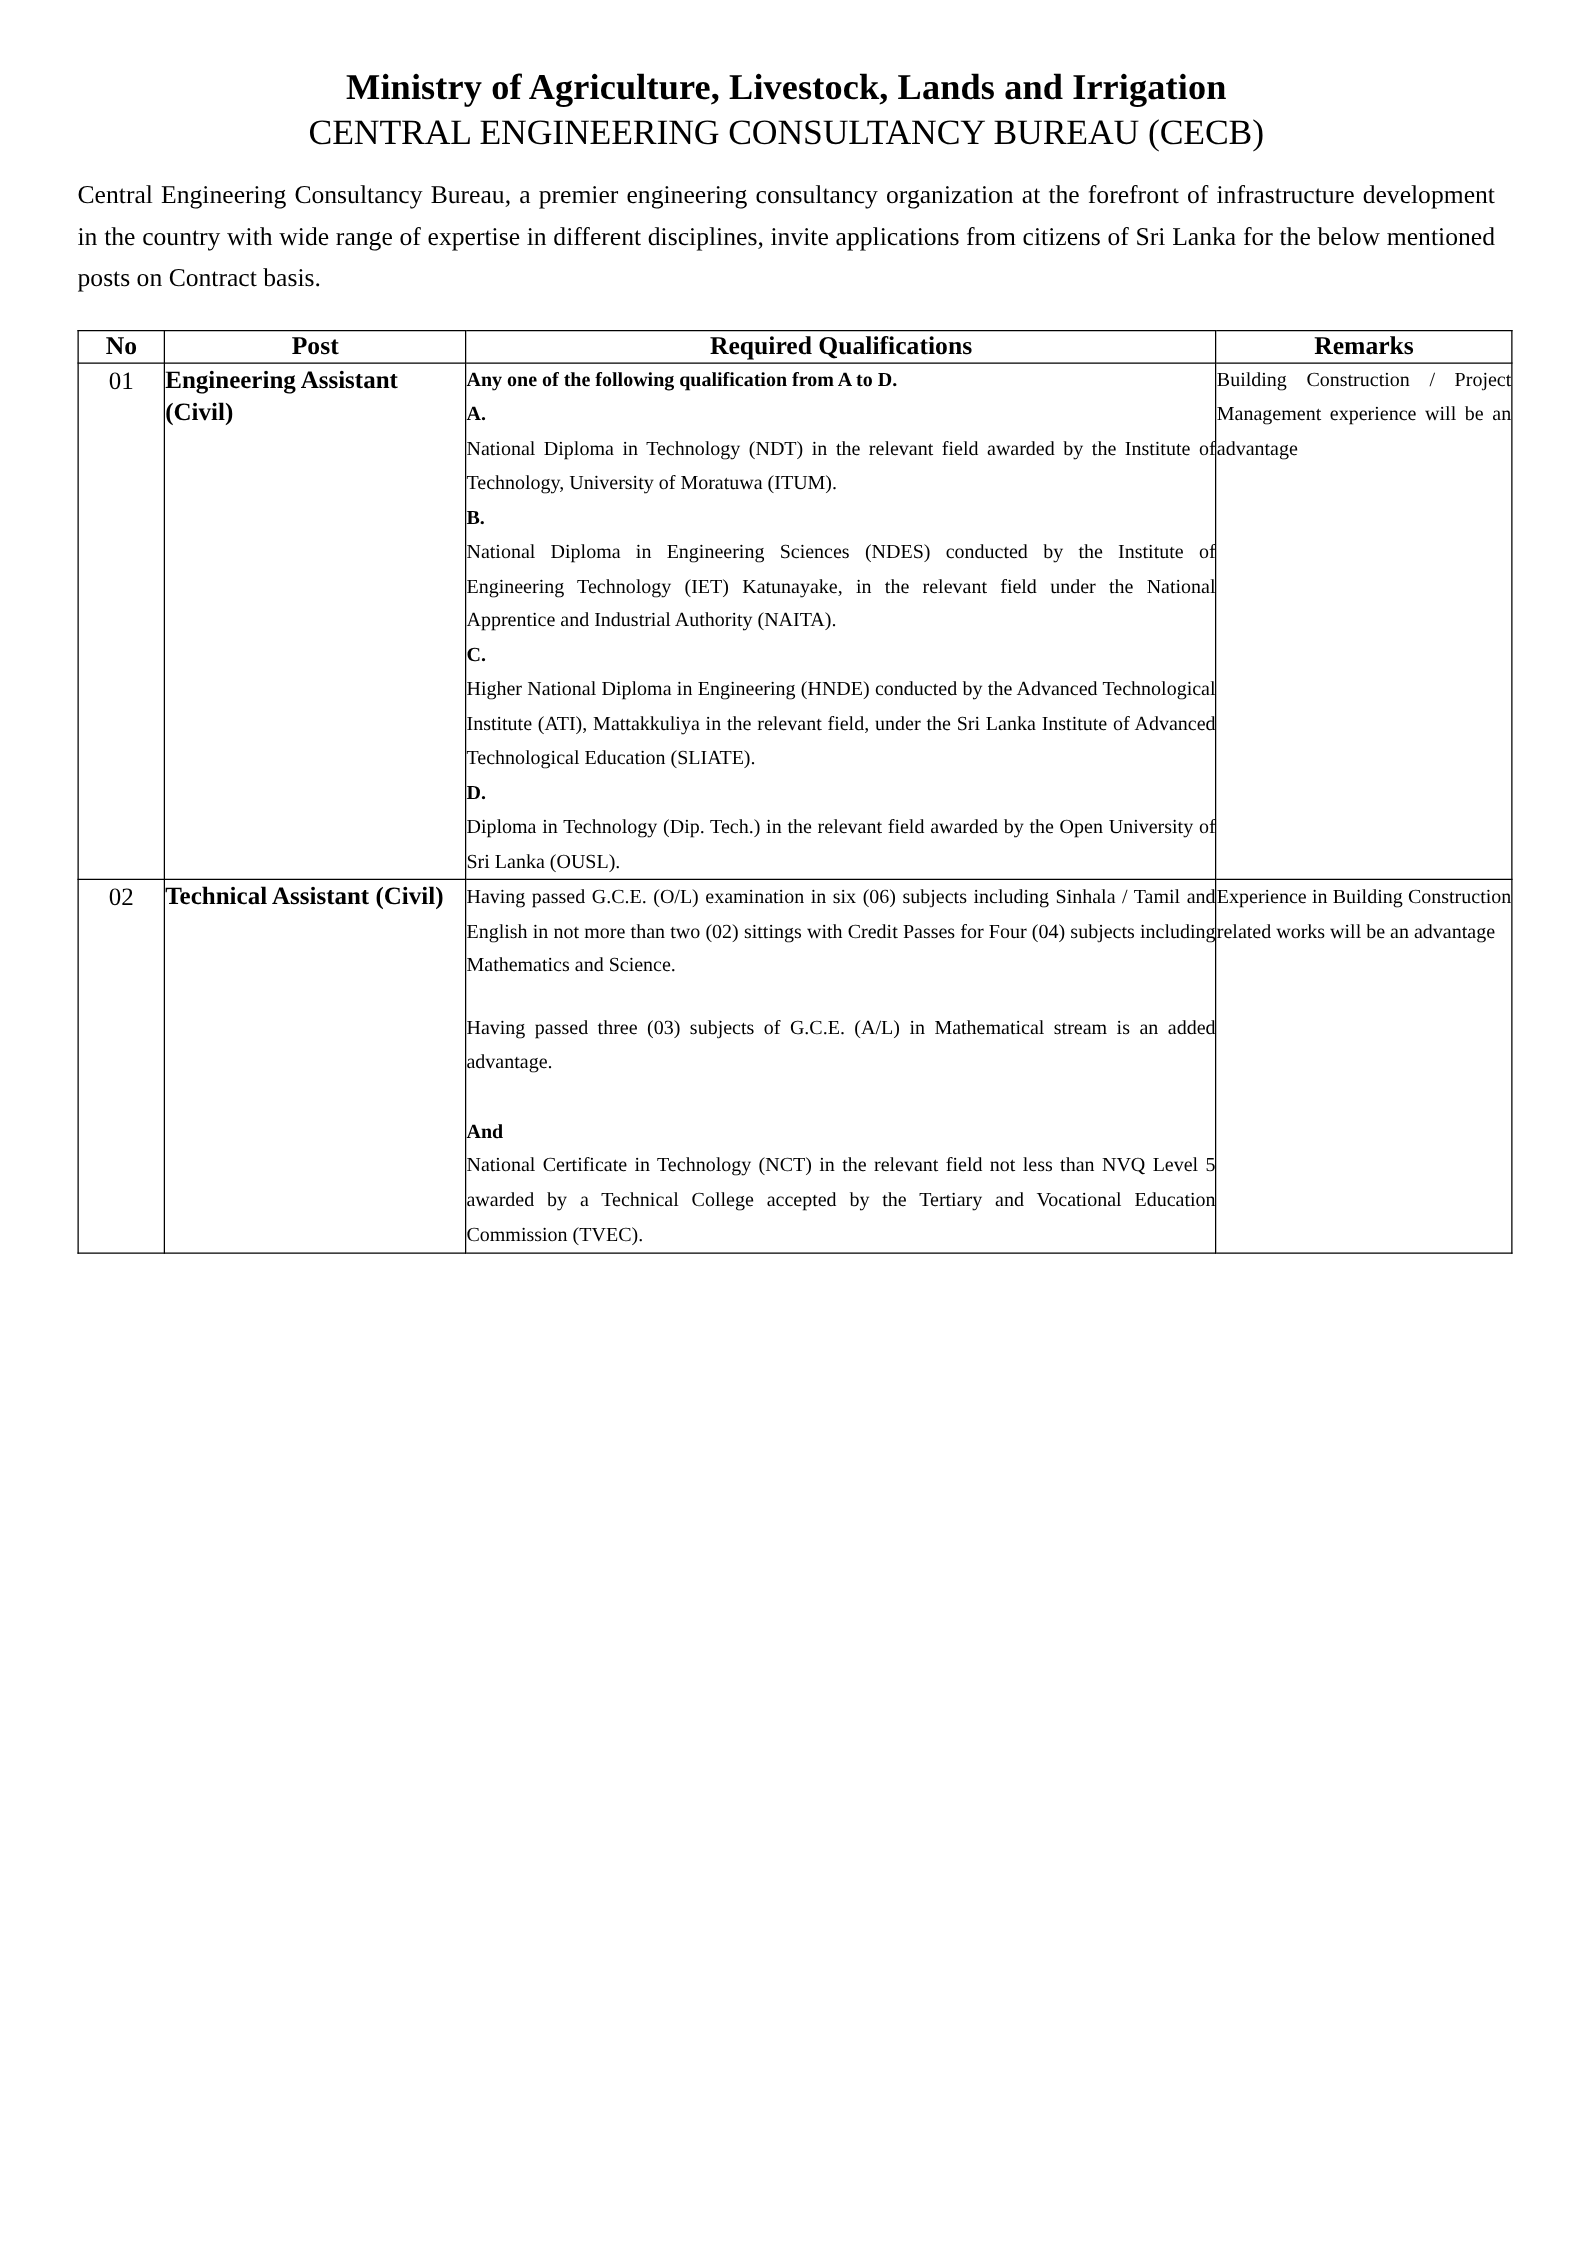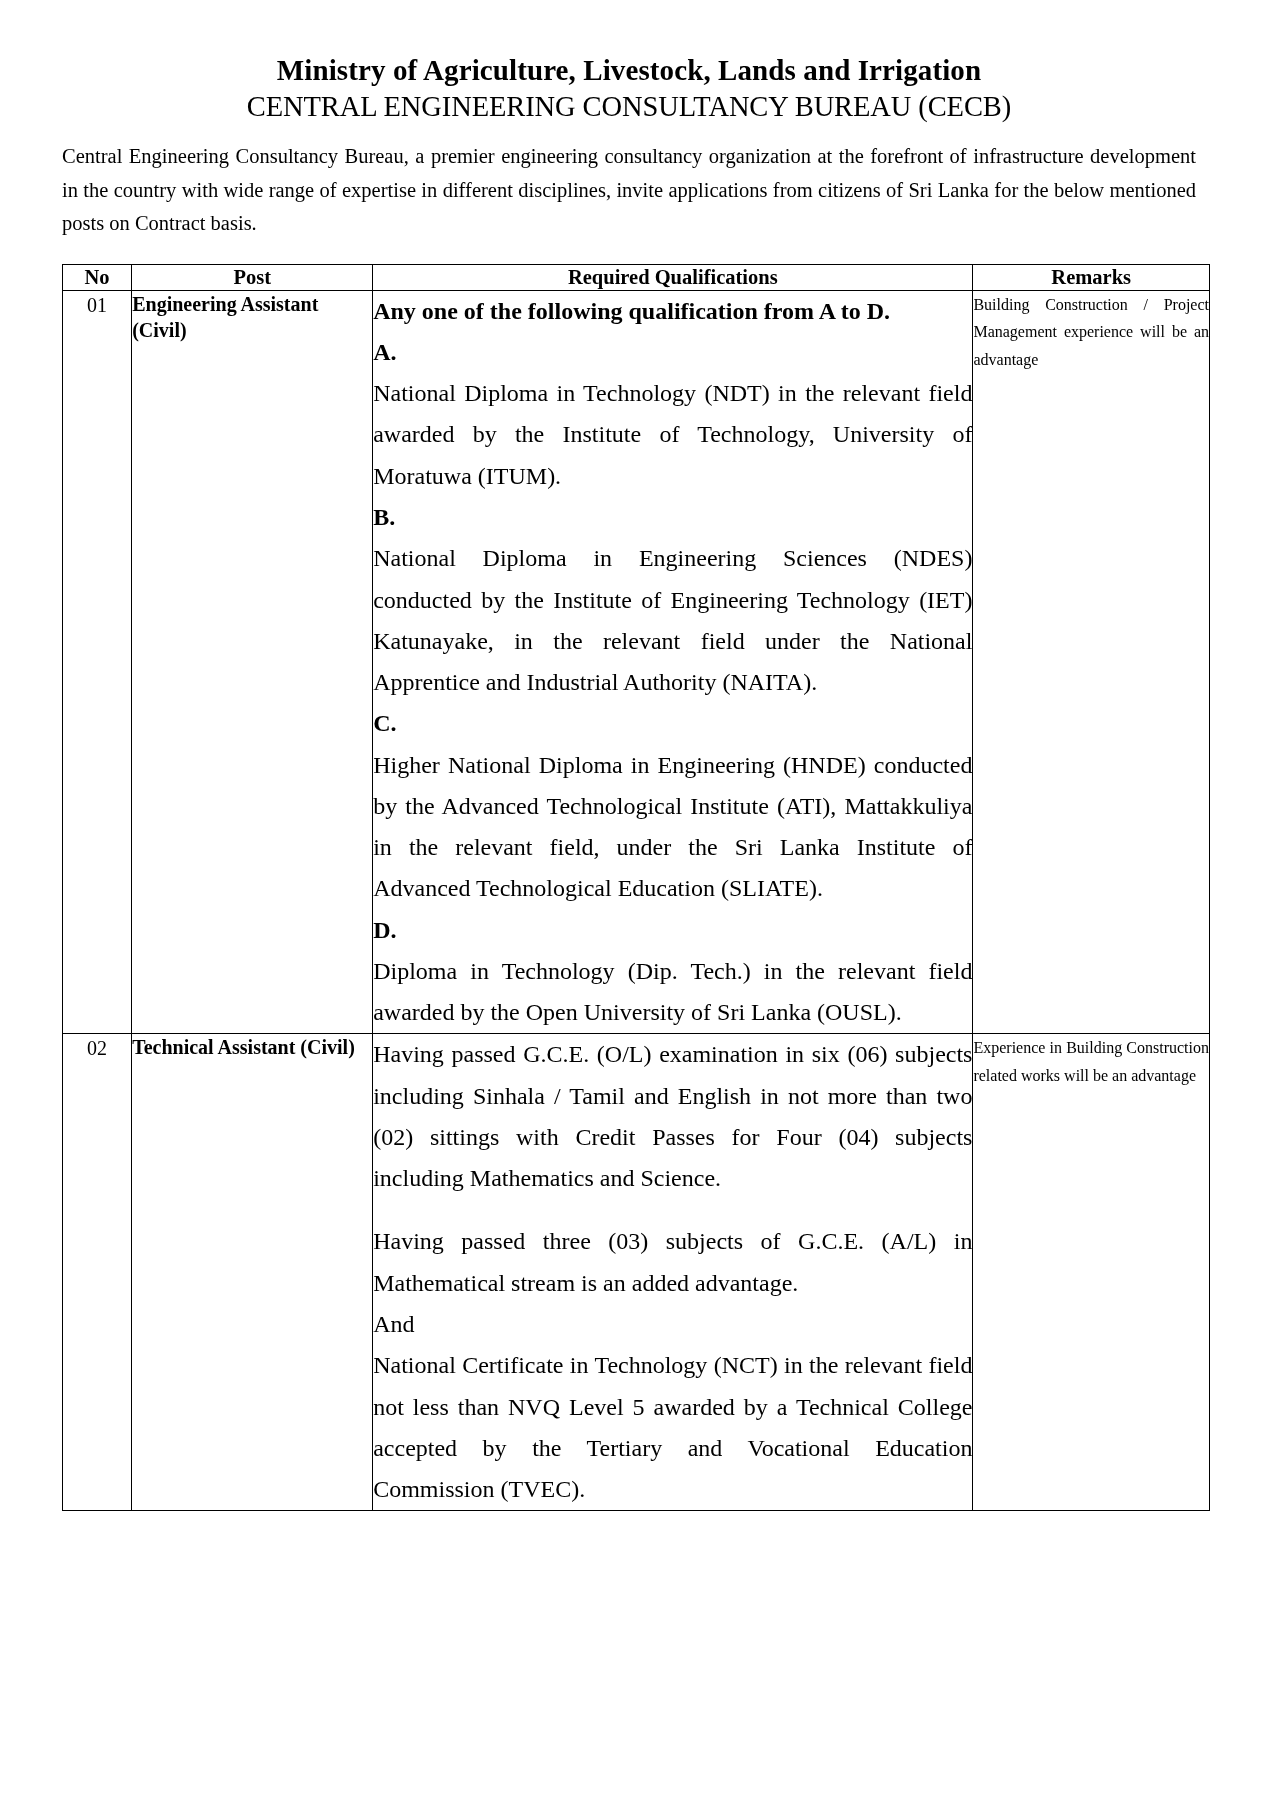--- a/index.html
+++ b/index.html
@@ -90,21 +90,21 @@
     padding: 14px 4px 10px 4px;
     line-height: 1.45;
   }
   td.cell-post {
     font-size: 20px;
     font-weight: bold;
     padding: 14px 8px 10px 9px;
     line-height: 1.3;
   }
   td.cell-qual {
-    font-size: 24px;
+    font-size: 16px;
     padding: 12px 14px 14px 12px;
     line-height: 1.72;
     text-align: justify;
     text-justify: inter-word;
   }
   td.cell-remarks {
     font-size: 16px;
     padding: 14px 10px 10px 10px;
     line-height: 1.72;
     text-align: justify;
@@ -129,23 +129,24 @@
   .q-para {
     display: block;
     text-align: justify;
     text-justify: inter-word;
   }
   .q-gap {
     display: block;
     height: 22px;
   }
   .q-and {
-    font-weight: normal;
+    font-weight: bold;
     display: block;
     text-align: left;
+    margin-top: 28px;
   }
 </style>
 </head>
 <body>
 
 <div class="page">
 
   <div class="doc-header">
     <div class="title-line-1">Ministry of Agriculture, Livestock, Lands and Irrigation</div>
     <div class="title-line-2">CENTRAL ENGINEERING CONSULTANCY BUREAU (CECB)</div>

